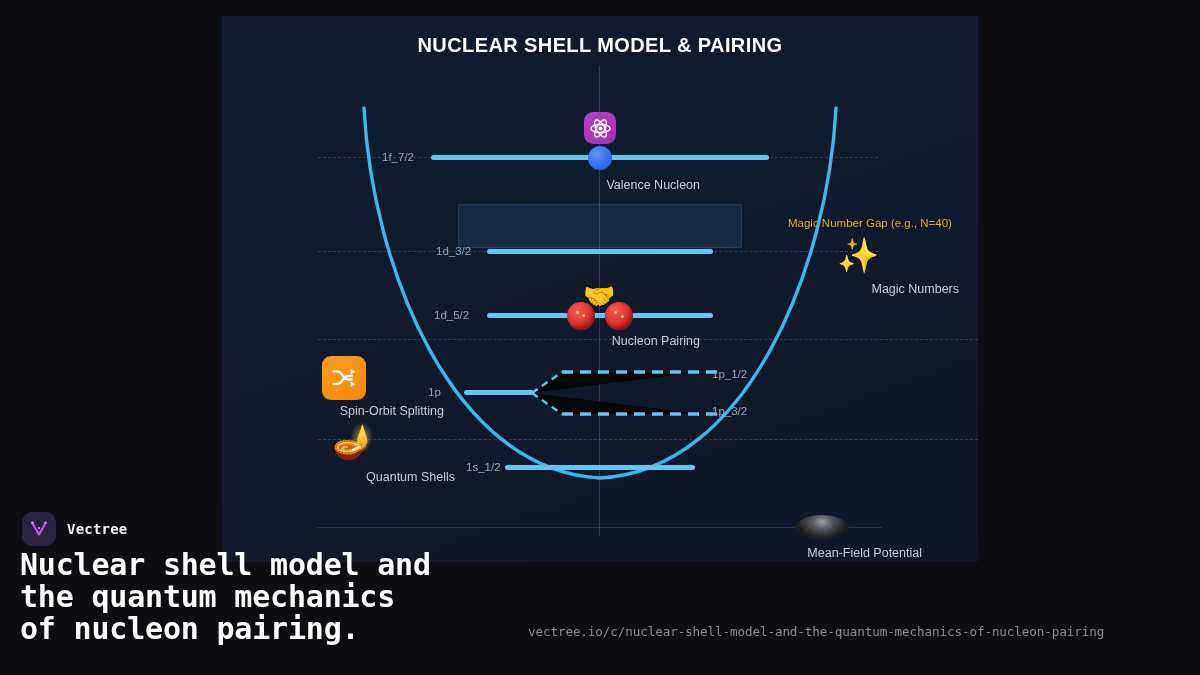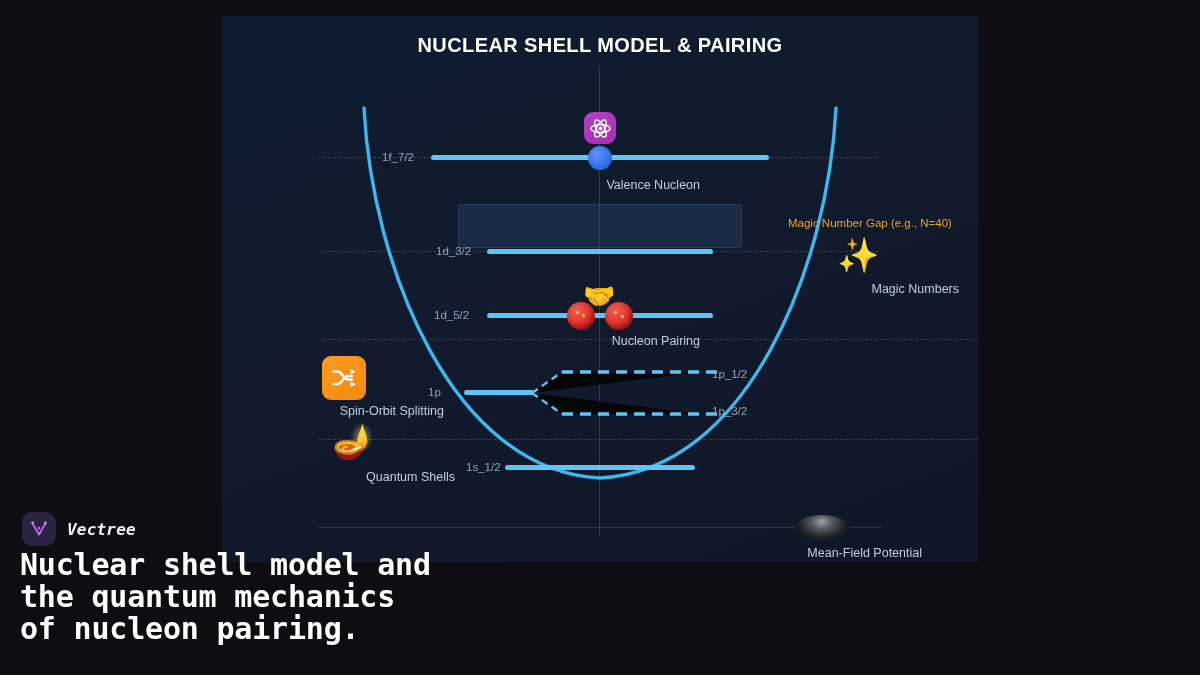--- a/index.html
+++ b/index.html
@@ -200,24 +200,23 @@
     height: 34px;
     border-radius: 10px;
     background: #2b2342;
     display: flex;
     align-items: center;
     justify-content: center;
   }
   #brand-name {
     color: #f2f2f5;
     font-family: "DejaVu Sans Mono", monospace;
-    font-size: 16px;
+    font-size: 14px;
     font-weight: bold;
     letter-spacing: 0.2px;
-    font-style: italic;
   }
 
   #caption {
     position: absolute;
     left: 20px;
     top: 549px;
     width: 560px;
     color: #ffffff;
     font-family: "DejaVu Sans Mono", monospace;
     font-size: 30px;
@@ -340,14 +339,15 @@
         <circle cx="12" cy="11" r="1.3" fill="#d98cf5"></circle>
       </svg>
     </div>
     <div id="brand-name">Vectree</div>
   </div>
 
   <div id="caption">Nuclear shell model and
 the quantum mechanics
 of nucleon pairing.</div>
 
+  <div id="url">vectree.io/c/nuclear-shell-model-and-the-quantum-mechanics-of-nucleon-pairing</div>
 
 </div>
 
 </body></html>

